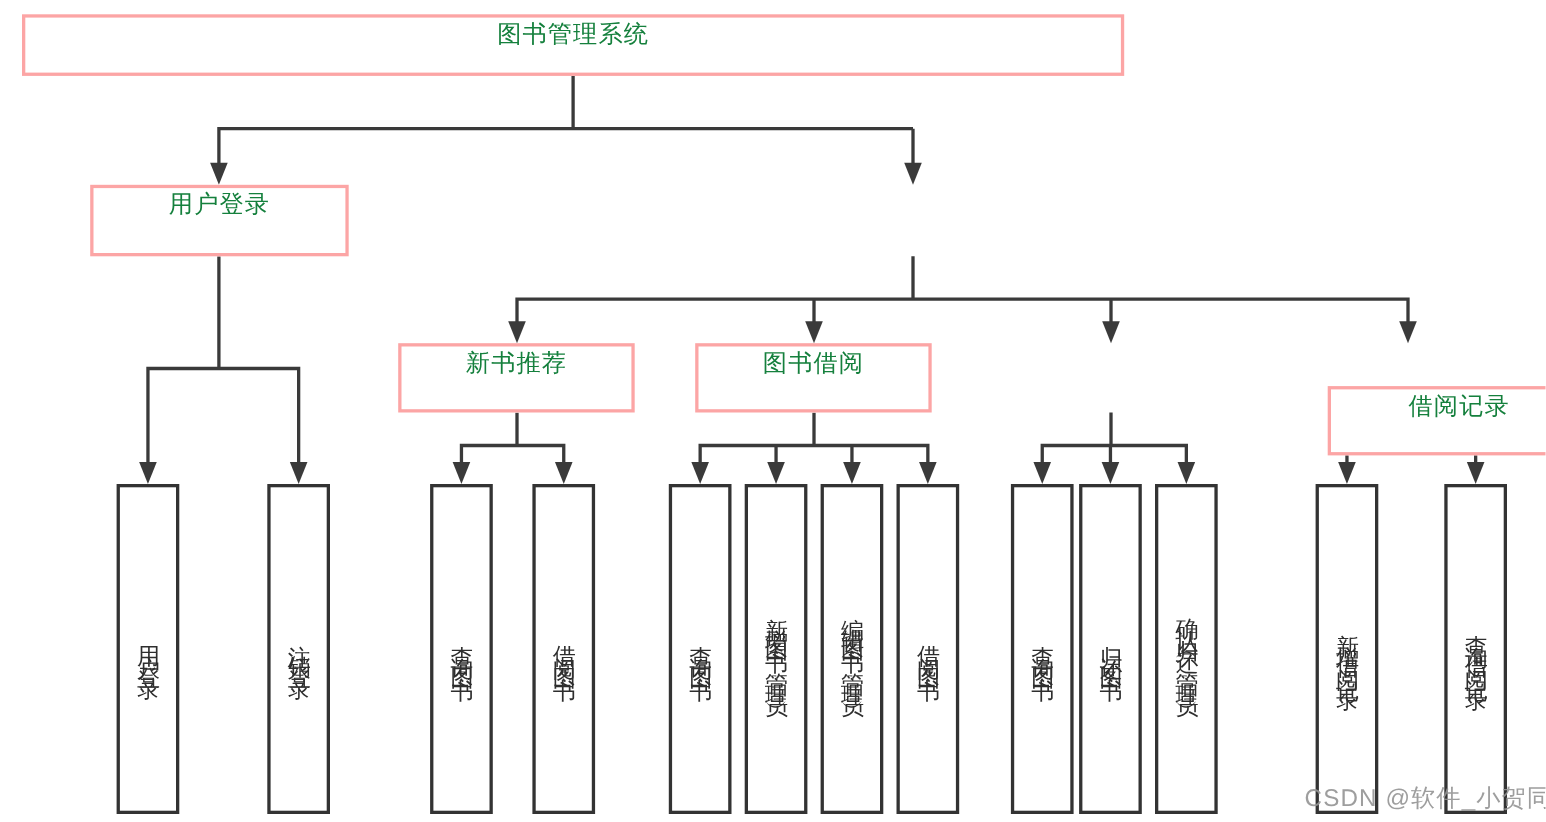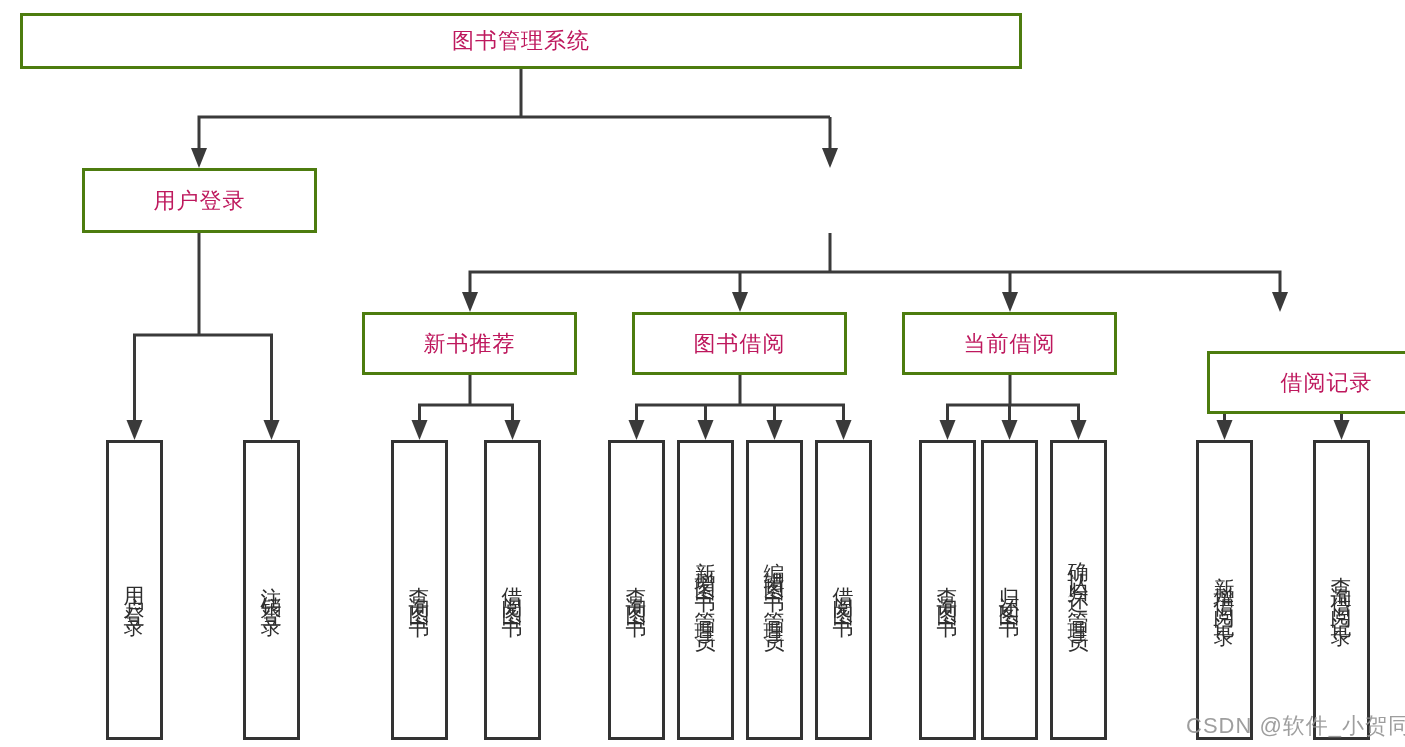--- a/index.html
+++ b/index.html
@@ -16,27 +16,26 @@
   }
   .connectors {
     position: absolute;
     left: 0; top: 0;
     width: 1405px; height: 747px;
     pointer-events: none;
   }
   .node {
     position: absolute;
     box-sizing: border-box;
-    border: 3px solid #4d7c0f;
+    border: 3px solid #fca5a5;
     background: #ffffff;
     display: flex;
-    align-items: center;
     justify-content: center;
     font-size: 22px;
-    color: #be185d;
+    color: #15803d;
     letter-spacing: 1px;
     white-space: nowrap;
   }
   .leaf {
     position: absolute;
     box-sizing: border-box;
     top: 440px;
     width: 57px;
     height: 300px;
     border: 3px solid #333333;
@@ -119,23 +118,20 @@
   <div class="node" style="left:82px; top:168px; width:235px; height:65px;">
     <span>用户登录</span>
   </div>
 
   <div class="node" style="left:362px; top:312px; width:215px; height:63px;">
     <span>新书推荐</span>
   </div>
   <div class="node" style="left:632px; top:312px; width:215px; height:63px;">
     <span>图书借阅</span>
   </div>
-  <div class="node" style="left:902px; top:312px; width:215px; height:63px;">
-    <span>当前借阅</span>
-  </div>
   <div class="node" style="left:1207px; top:312px; width:239px; height:63px;margin-top:39px;">
     <span>借阅记录</span>
   </div>
 
   <div class="leaf" style="left:106px;">
     <span>用户登录</span>
   </div>
   <div class="leaf" style="left:243px;">
     <span>注销登录</span>
   </div>

